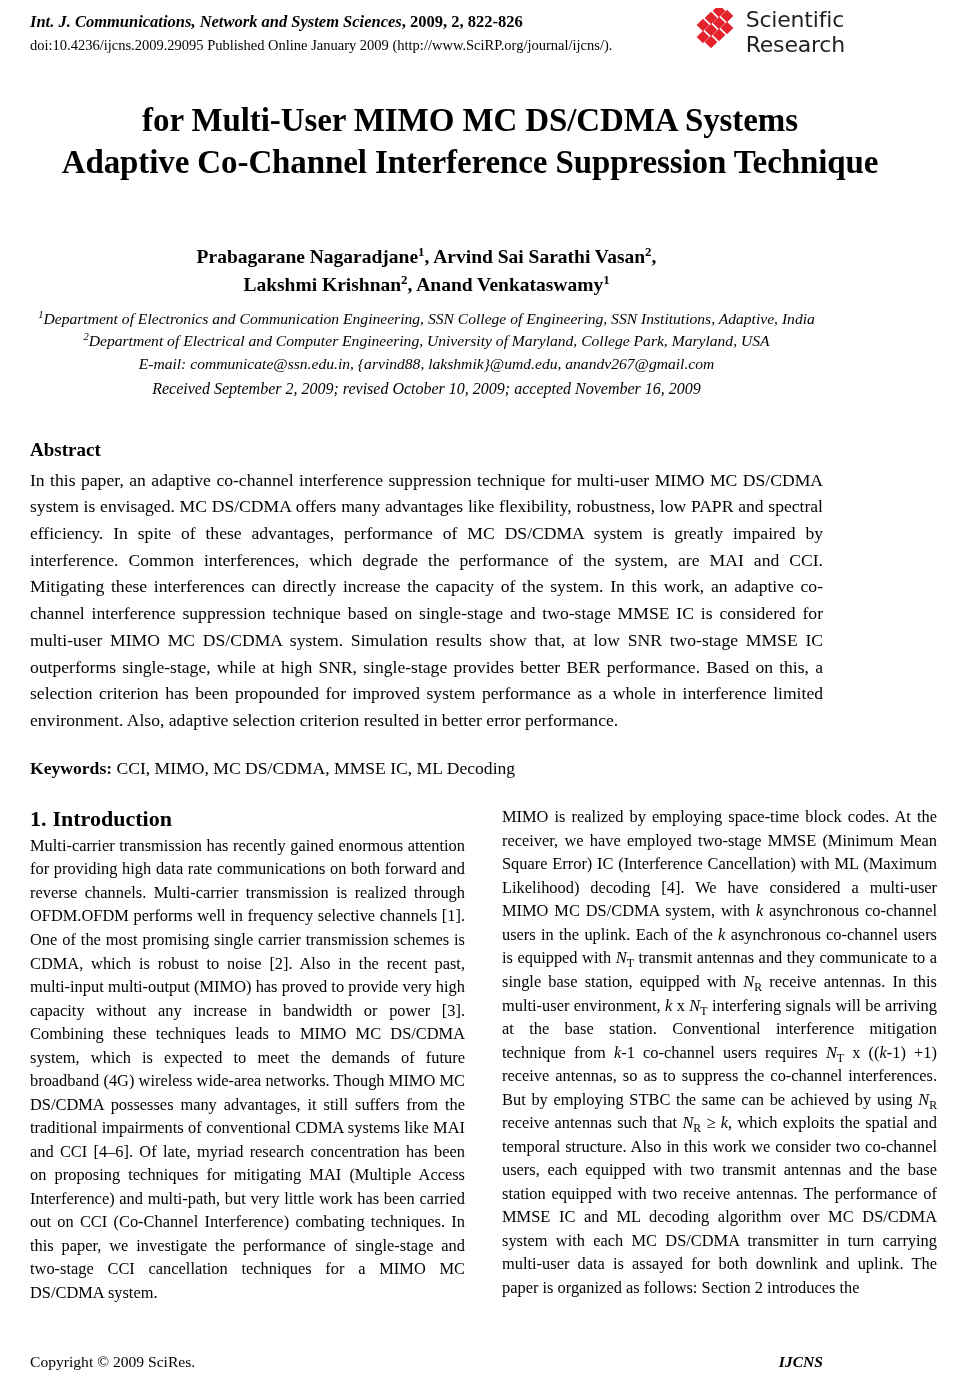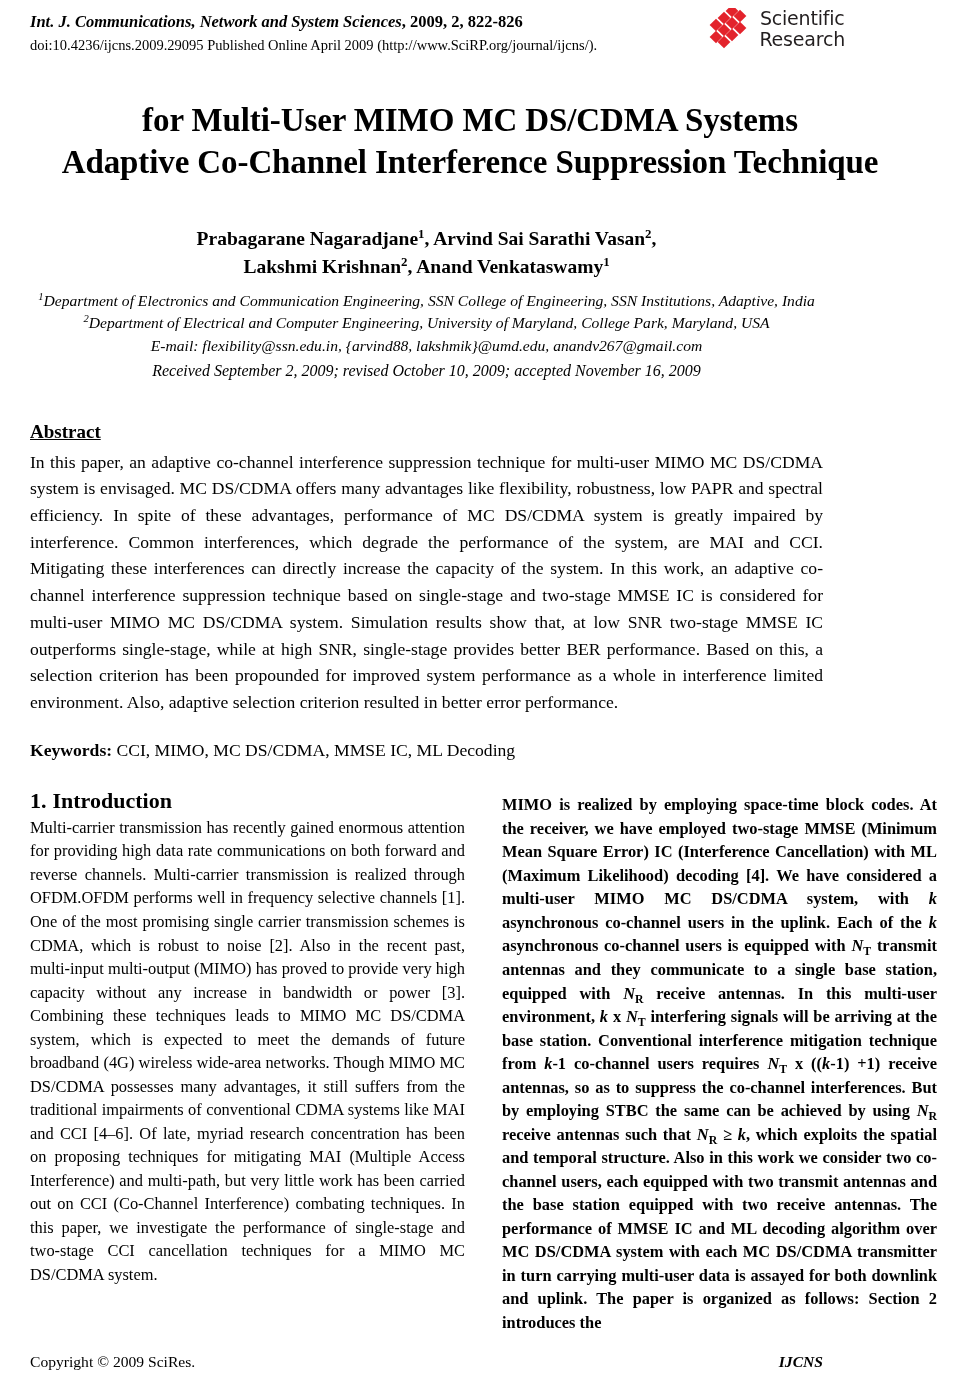--- a/index.html
+++ b/index.html
@@ -55,45 +55,44 @@
     margin-top: -2px;
     margin-right: -22px;
   }
   .logo-mark {
     width: 46px;
     height: 44px;
     flex: 0 0 auto;
   }
   .logo-text {
     font-family: "DejaVu Sans", "Liberation Sans", sans-serif;
-    font-size: 19px;
+    font-size: 22px;
     line-height: 1.12;
     color: #231f20;
     letter-spacing: -0.2px;
-    text-align: center;
   }
 
   
   .title {
     text-align: center;
     font-weight: bold;
     font-size: 33px;
     line-height: 1.26;
     margin: 34px auto 0 auto;
     width: 880px;
     letter-spacing: -0.1px;
   }
 
   
   .authors {
     text-align: center;
     font-weight: bold;
     font-size: 19.5px;
     line-height: 1.42;
-    margin-top: 42px;
+    margin-top: 60px;
   }
   .authors sup {
     font-size: 0.66em;
     vertical-align: super;
     line-height: 0;
   }
   .affiliations {
     text-align: center;
     font-style: italic;
     font-size: 15.6px;
@@ -113,21 +112,20 @@
     font-size: 16px;
     line-height: 1.45;
     margin-top: 2px;
   }
 
   
   .abstract-head {
     font-weight: bold;
     font-size: 19px;
     margin-top: 38px;
-    text-decoration: underline;
   }
   .abstract-body {
     text-align: justify;
     font-size: 17.6px;
     line-height: 1.52;
     margin-top: 6px;
   }
   .keywords {
     font-size: 17.6px;
     line-height: 1.5;
@@ -157,21 +155,21 @@
     line-height: 1.435;
     hyphens: none;
   }
   .body-text i { font-style: italic; }
   .body-text sub {
     font-size: 0.72em;
     vertical-align: sub;
     line-height: 0;
     font-style: normal;
   }
-  .col-right .body-text { margin-top: 6px; font-weight: bold; }
+  .col-right .body-text { margin-top: 0; }
 
   
   .footer {
     position: absolute;
     left: 30px;
     right: 30px;
     bottom: 18px;
     display: flex;
     justify-content: space-between;
     align-items: baseline;
@@ -184,21 +182,21 @@
   }
 </style>
 </head>
 <body>
 
 <div class="page">
 
   <div class="masthead">
     <div class="masthead-text">
       <div class="journal-line"><span class="journal-name">Int. J. Communications, Network and System Sciences</span><span>, 2009, 2, 822-826</span></div>
-      <div class="doi-line">doi:10.4236/ijcns.2009.29095 Published Online April 2009 (http://www.SciRP.org/journal/ijcns/).</div>
+      <div class="doi-line">doi:10.4236/ijcns.2009.29095 Published Online January 2009 (http://www.SciRP.org/journal/ijcns/).</div>
     </div>
     <div class="logo">
       <svg class="logo-mark" viewBox="0 0 46 44">
         <g fill="#e3232c">
           <rect x="20.5" y="-1.5" width="9" height="9" transform="rotate(45 25 3)"></rect>
           <rect x="28.5" y="3.5" width="9" height="9" transform="rotate(45 33 8)"></rect>
           <rect x="12.5" y="5.5" width="9" height="9" transform="rotate(45 17 10)"></rect>
           <rect x="20.5" y="10.5" width="9" height="9" transform="rotate(45 25 15)"></rect>
           <rect x="28.5" y="15.5" width="9" height="9" transform="rotate(45 33 20)"></rect>
           <rect x="4.5" y="12.5" width="9" height="9" transform="rotate(45 9 17)"></rect>
@@ -221,21 +219,21 @@
   </div>
 
   <div class="authors">
     <div><span>Prabagarane Nagaradjane</span><sup>1</sup><span>, Arvind Sai Sarathi Vasan</span><sup>2</sup><span>,</span></div>
     <div><span>Lakshmi Krishnan</span><sup>2</sup><span>, Anand Venkataswamy</span><sup>1</sup></div>
   </div>
 
   <div class="affiliations">
     <div class="affil-line"><sup>1</sup><span>Department of Electronics and Communication Engineering, SSN College of Engineering, SSN Institutions, Adaptive, India</span></div>
     <div class="affil-line"><sup>2</sup><span>Department of Electrical and Computer Engineering, University of Maryland, College Park, Maryland, USA</span></div>
-    <div class="affil-line">E-mail: flexibility@ssn.edu.in, {arvind88, lakshmik}@umd.edu, anandv267@gmail.com</div>
+    <div class="affil-line">E-mail: communicate@ssn.edu.in, {arvind88, lakshmik}@umd.edu, anandv267@gmail.com</div>
   </div>
   <div class="received">Received September 2, 2009; revised October 10, 2009; accepted November 16, 2009</div>
 
   <div class="abstract-head">Abstract</div>
   <div class="abstract-body">In this paper, an adaptive co-channel interference suppression technique for multi-user MIMO MC DS/CDMA system is envisaged. MC DS/CDMA offers many advantages like flexibility, robustness, low PAPR and spectral efficiency. In spite of these advantages, performance of MC DS/CDMA system is greatly impaired by interference. Common interferences, which degrade the performance of the system, are MAI and CCI. Mitigating these interferences can directly increase the capacity of the system. In this work, an adaptive co-channel interference suppression technique based on single-stage and two-stage MMSE IC is considered for multi-user MIMO MC DS/CDMA system. Simulation results show that, at low SNR two-stage MMSE IC outperforms single-stage, while at high SNR, single-stage provides better BER performance. Based on this, a selection criterion has been propounded for improved system performance as a whole in interference limited environment. Also, adaptive selection criterion resulted in better error performance.</div>
 
   <div class="keywords"><b>Keywords:</b><span> CCI, MIMO, MC DS/CDMA, MMSE IC, ML Decoding</span></div>
 
   <div class="columns">
     <div class="col col-left">

